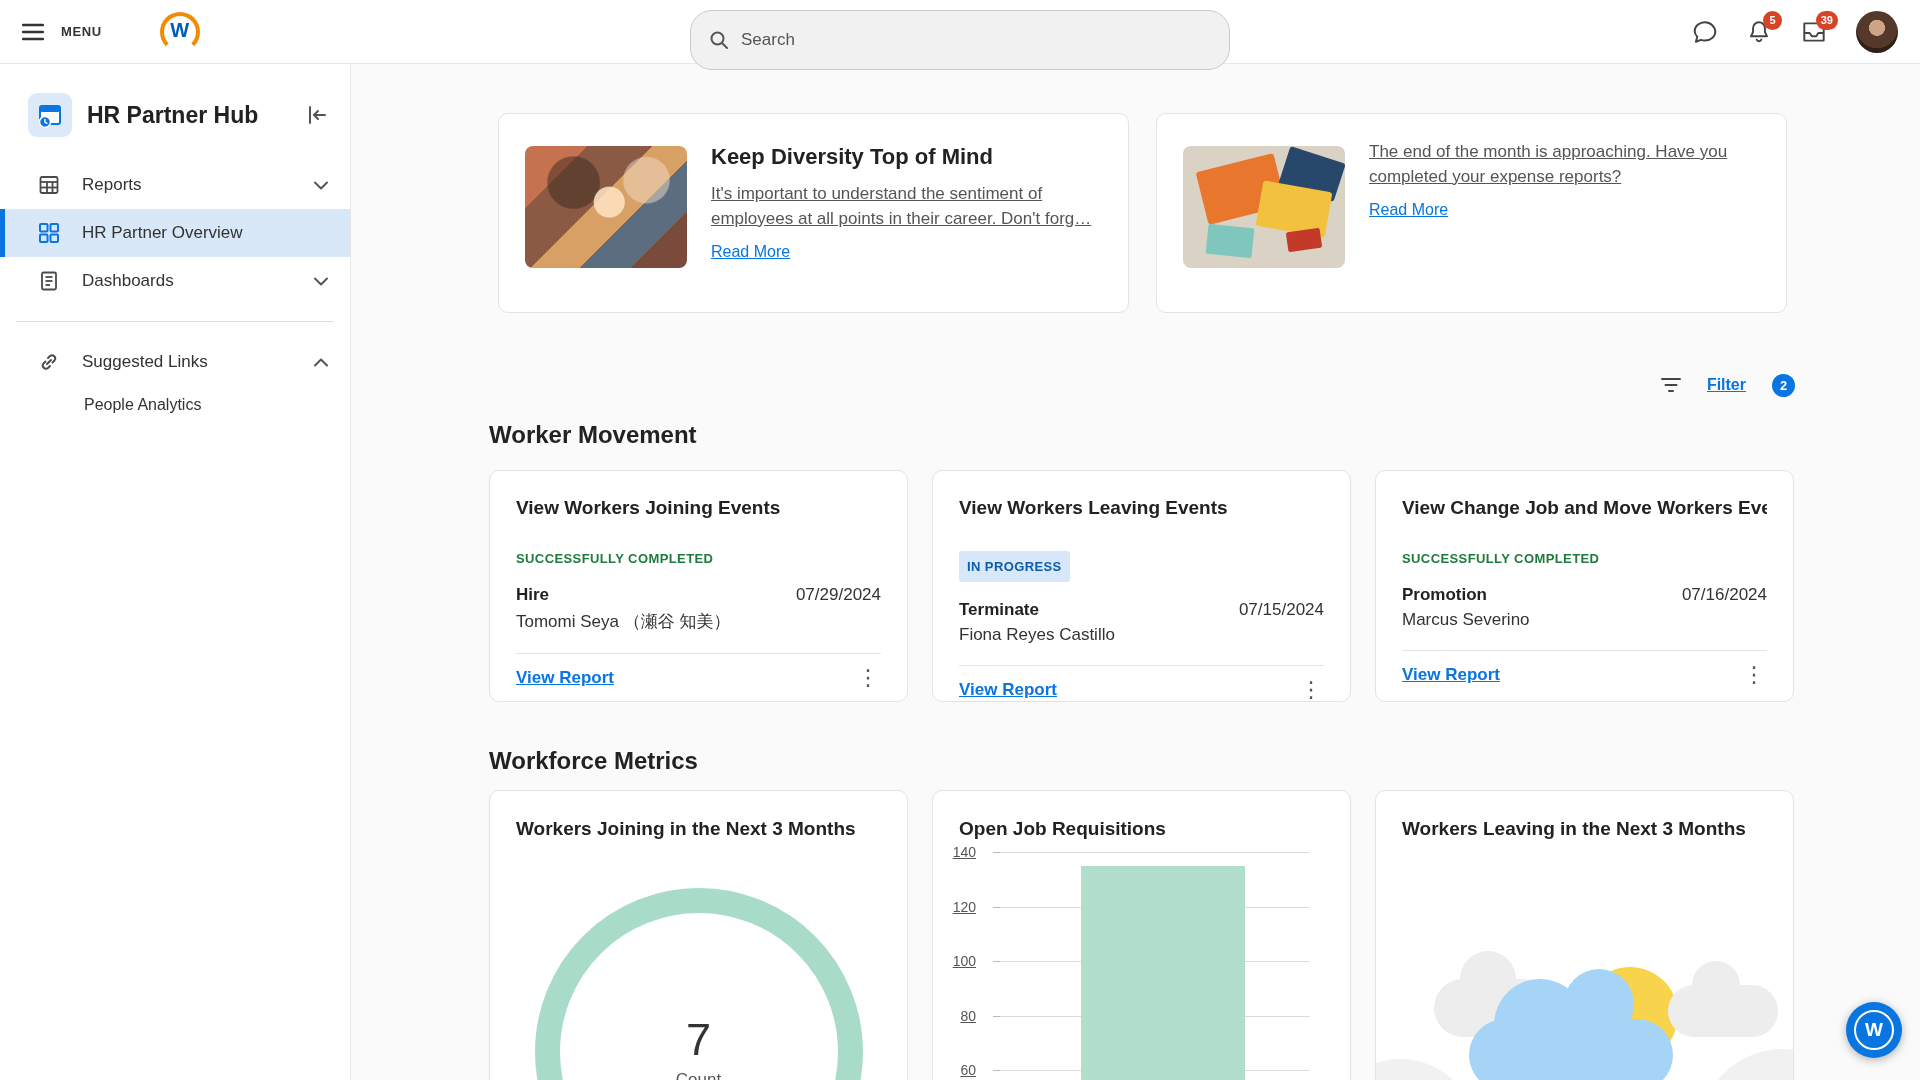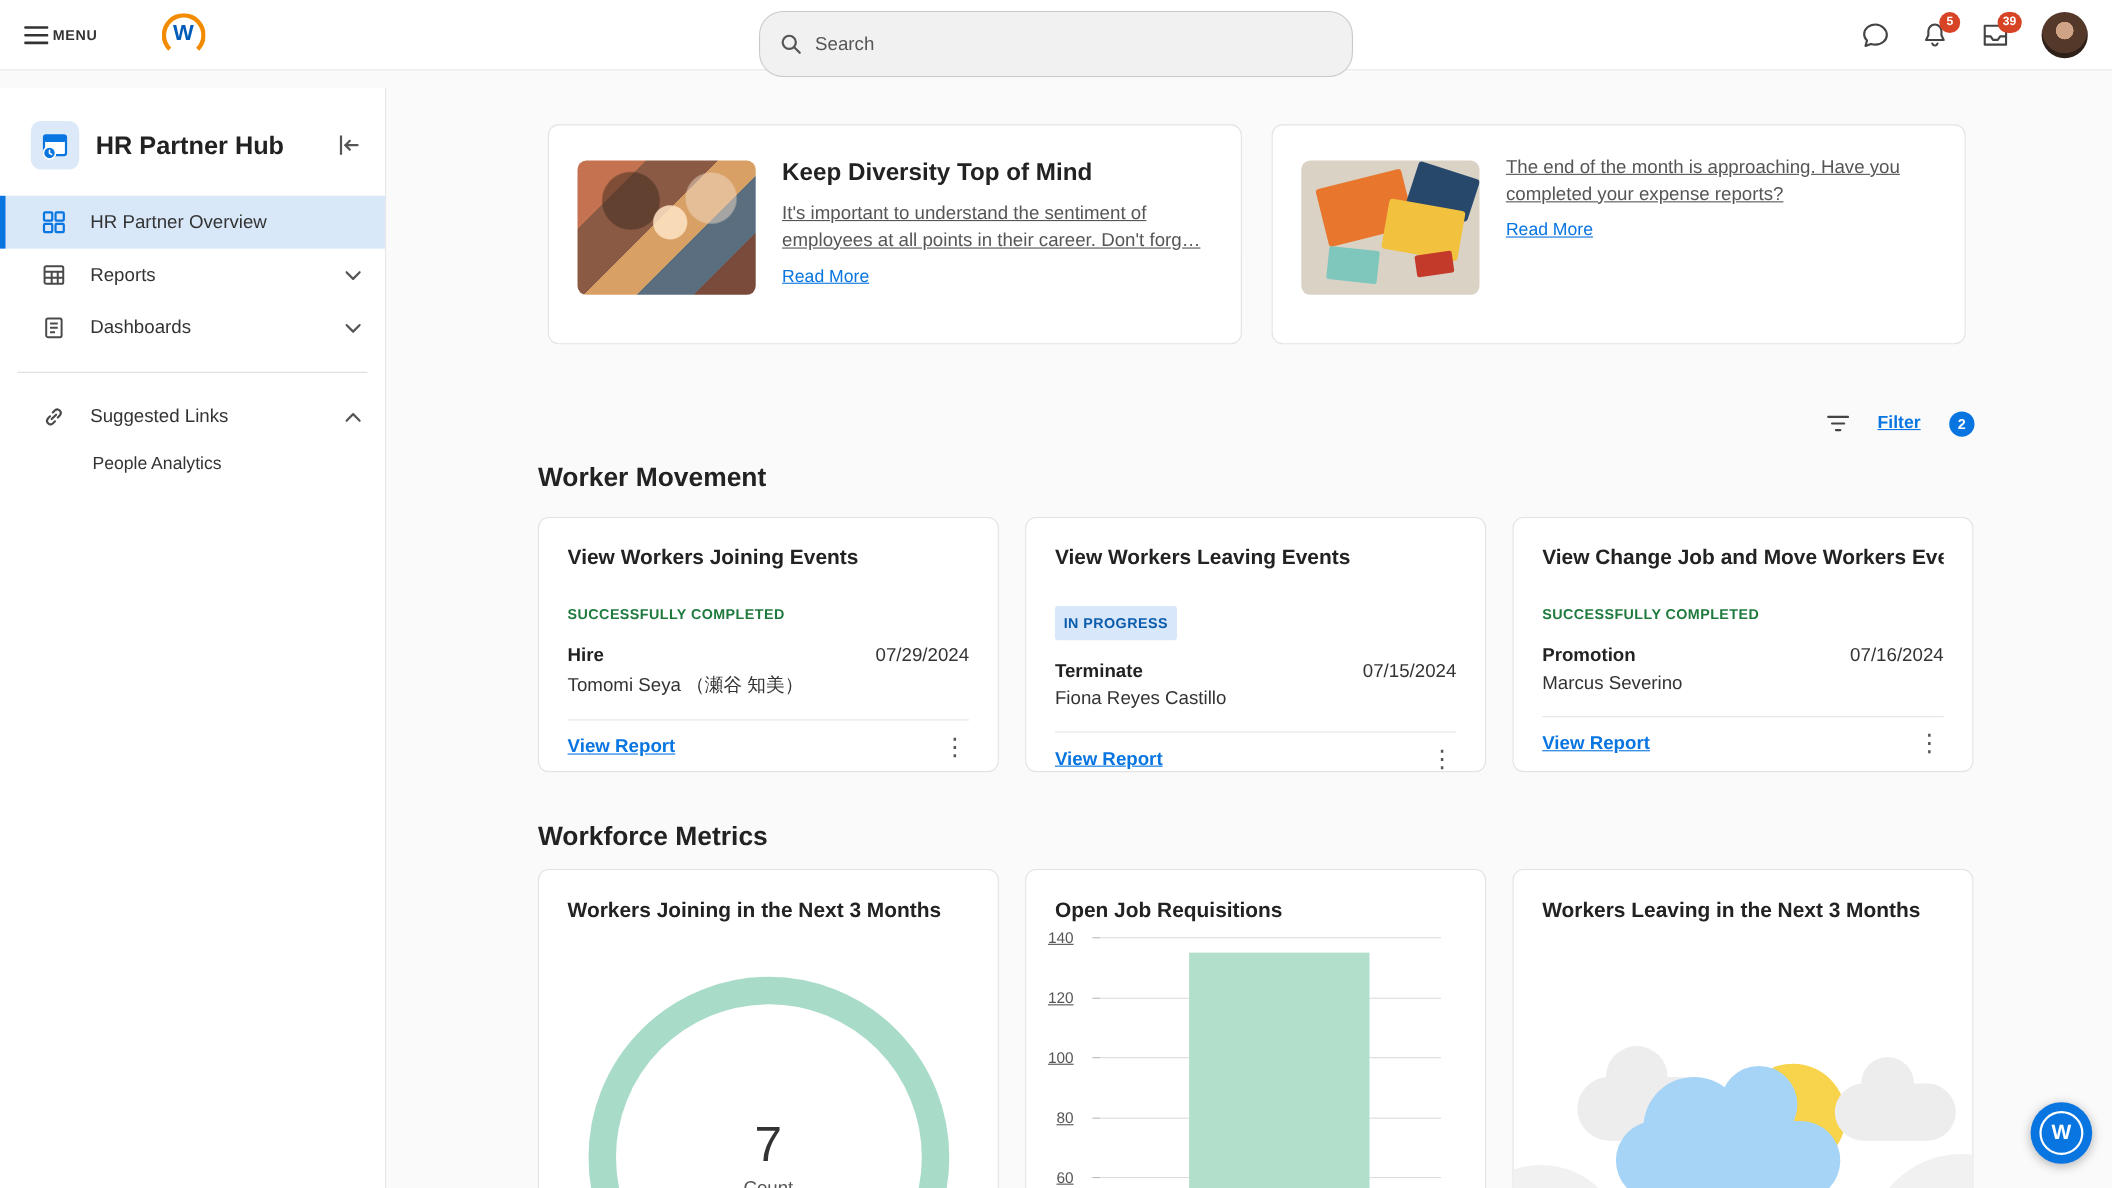--- a/index.html
+++ b/index.html
@@ -2,41 +2,41 @@
 <html><head>
 <meta charset="utf-8">
 <style>
   * { margin:0; padding:0; box-sizing:border-box; }
   html,body { width:1920px; height:1080px; overflow:hidden; background:#fafafa;
     font-family:"Liberation Sans", sans-serif; color:#222; }
 
   
   .topbar { position:absolute; top:0; left:0; width:1920px; height:64px; background:#fff;
     border-bottom:1px solid #e6e6e6; display:flex; align-items:center; padding:0 22px; z-index:20; }
-  .menu-btn { display:flex; align-items:center; gap:4px; background:none; border:none; cursor:pointer; }
+  .menu-btn { display:flex; align-items:center; gap:17px; background:none; border:none; cursor:pointer; }
   .menu-label { font-size:13px; font-weight:bold; letter-spacing:.6px; color:#333; }
   .logo { width:40px; height:40px; border:4px solid #f38b00; border-bottom-color:transparent;
     border-radius:50%; margin-left:58px; display:flex; align-items:center; justify-content:center; }
   .logo span { color:#005cb9; font-weight:bold; font-size:20px; margin-top:-2px; }
   .search-wrap { position:absolute; left:50%; top:10px; transform:translateX(-50%);
     width:540px; height:60px; background:#f1f1f1; border:1px solid #c9c9c9; border-radius:22px;
     display:flex; align-items:center; padding:0 18px; gap:12px; }
   .search-wrap input { flex:1; border:none; background:transparent; outline:none; font-size:17px; color:#333;
     font-family:"Liberation Sans", sans-serif; }
   .search-wrap input::placeholder { color:#555; }
   .topbar-right { margin-left:auto; display:flex; align-items:center; gap:28px; }
   .icon-btn { position:relative; background:none; border:none; cursor:pointer; display:flex; align-items:center; }
   .count-badge { position:absolute; top:-8px; right:-10px; min-width:19px; height:19px; border-radius:10px;
     background:#d64425; color:#fff; font-size:11px; font-weight:bold; display:flex; align-items:center;
     justify-content:center; padding:0 5px; }
   .avatar { width:42px; height:42px; border-radius:50%; border:none; cursor:pointer;
     background:radial-gradient(circle at 50% 40%, #cfa386 24%, #54382a 25% 62%, #2f2018 63%); }
 
   
-  .sidebar { position:absolute; top:80px; left:0; width:351px; bottom:0; background:#fff;
+  .sidebar { position:absolute; top:63px; left:0; width:351px; bottom:0; background:#fff;
     border-right:1px solid #e6e6e6; z-index:10; }
   .sidebar-header { display:flex; align-items:center; padding:30px 22px 24px 28px; }
   .app-icon { width:44px; height:44px; border-radius:9px; background:#dbe9f9; display:flex;
     align-items:center; justify-content:center; flex:0 0 auto; }
   .sidebar-title { font-size:23px; font-weight:bold; color:#222; margin-left:15px; flex:1; }
   .collapse-btn { background:none; border:none; cursor:pointer; display:flex; }
   .nav-item { position:relative; height:48px; display:flex; align-items:center; gap:22px;
     padding-left:38px; padding-right:22px; font-size:17px; color:#333; cursor:pointer; }
   .nav-item .chev { margin-left:auto; }
   .nav-item.active { background:#d8e8f8; }
@@ -197,45 +197,45 @@
           <g stroke="#555" stroke-width="2" fill="none" stroke-linecap="round" stroke-linejoin="round">
             <line x1="4" y1="3" x2="4" y2="19"></line>
             <line x1="19" y1="11" x2="8" y2="11"></line>
             <polyline points="12,7 8,11 12,15"></polyline>
           </g>
         </svg>
     </button>
   </div>
 
   <nav>
-    <div class="nav-item active">
-      <svg class="icon" width="22" height="22" viewBox="0 0 22 22">
-          <g fill="none" stroke="#0875e1" stroke-width="2">
-            <rect x="2" y="2" width="7.5" height="7.5" rx="1"></rect>
-            <rect x="12.5" y="2" width="7.5" height="7.5" rx="1"></rect>
-            <rect x="2" y="12.5" width="7.5" height="7.5" rx="1"></rect>
-            <rect x="12.5" y="12.5" width="7.5" height="7.5" rx="1"></rect>
-          </g>
-        </svg>
-      <span>HR Partner Overview</span>
-    </div>
     <div class="nav-item">
       <svg class="icon" width="22" height="22" viewBox="0 0 22 22">
           <g fill="none" stroke="#4a4a4a" stroke-width="1.8">
             <rect x="2.5" y="3" width="17" height="16" rx="1.5"></rect>
             <line x1="2.5" y1="8" x2="19.5" y2="8"></line>
             <line x1="2.5" y1="13.5" x2="19.5" y2="13.5"></line>
             <line x1="9" y1="8" x2="9" y2="19"></line>
             <line x1="14.5" y1="8" x2="14.5" y2="19"></line>
           </g>
         </svg>
       <span>Reports</span>
       <svg class="icon chev" width="14" height="9" viewBox="0 0 14 9">
           <polyline points="1,1.5 7,7.5 13,1.5" fill="none" stroke="#555" stroke-width="2" stroke-linecap="round" stroke-linejoin="round"></polyline>
         </svg>
+    </div>
+    <div class="nav-item active">
+      <svg class="icon" width="22" height="22" viewBox="0 0 22 22">
+          <g fill="none" stroke="#0875e1" stroke-width="2">
+            <rect x="2" y="2" width="7.5" height="7.5" rx="1"></rect>
+            <rect x="12.5" y="2" width="7.5" height="7.5" rx="1"></rect>
+            <rect x="2" y="12.5" width="7.5" height="7.5" rx="1"></rect>
+            <rect x="12.5" y="12.5" width="7.5" height="7.5" rx="1"></rect>
+          </g>
+        </svg>
+      <span>HR Partner Overview</span>
     </div>
     <div class="nav-item">
       <svg class="icon" width="22" height="22" viewBox="0 0 22 22">
           <g fill="none" stroke="#4a4a4a" stroke-width="1.8">
             <rect x="4" y="2.5" width="14" height="17" rx="1.5"></rect>
             <line x1="7.5" y1="7" x2="14.5" y2="7"></line>
             <line x1="7.5" y1="11" x2="14.5" y2="11"></line>
             <line x1="7.5" y1="15" x2="12" y2="15"></line>
           </g>
         </svg>

